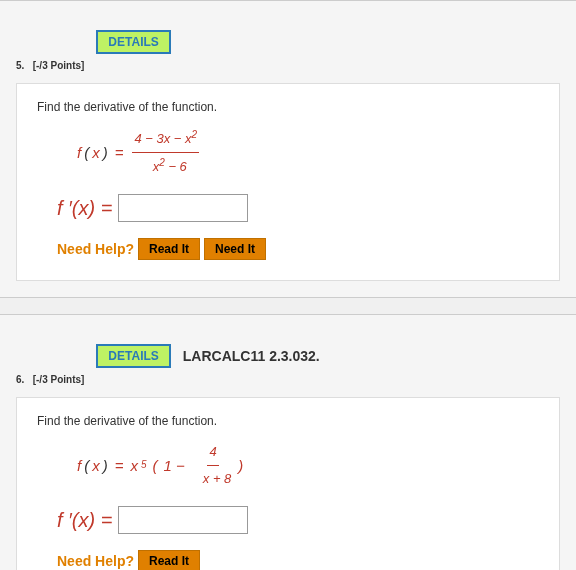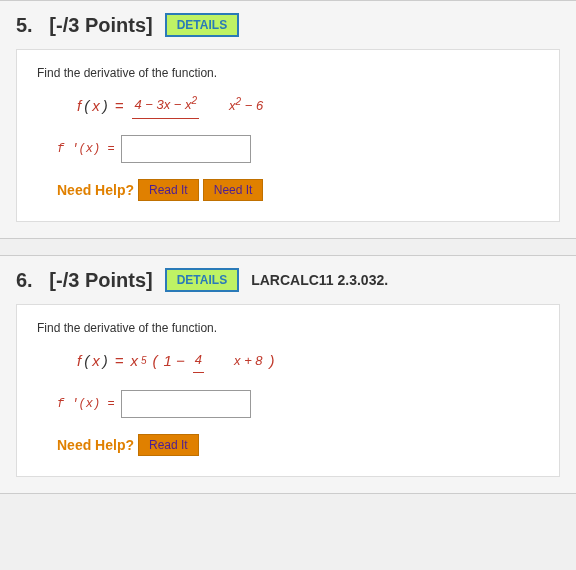--- a/index.html
+++ b/index.html
@@ -21,22 +21,23 @@
     .problem-header {
       display: flex;
       align-items: center;
       gap: 12px;
       margin-bottom: 12px;
     }
 
     .problem-number {
       font-weight: bold;
       color: #333;
-      font-size: 20px;
+      font-size: 10px;
       white-space: nowrap;
+      margin-top: 47px;
     }
 
     .details-btn {
       border: 2px solid #2a7ab8;
       background: #bef264;
       color: #2a7ab8;
       font-size: 12px;
       font-weight: bold;
       padding: 3px 10px;
       cursor: pointer;
@@ -64,24 +65,24 @@
       font-style: italic;
       color: #c0392b;
       font-size: 15px;
       margin-left: 40px;
       margin-bottom: 16px;
       line-height: 1.8;
     }
 
     .fraction {
       display: inline-flex;
-      flex-direction: row;
+      flex-direction: column;
+      align-items: center;
       vertical-align: middle;
       margin: 0 2px;
-      gap: 20px;
     }
 
     .fraction .numerator {
       border-bottom: 1px solid #c0392b;
       padding: 0 2px 1px 2px;
       font-size: 13px;
     }
 
     .fraction .denominator {
       padding: 1px 2px 0 2px;
@@ -93,22 +94,21 @@
       display: flex;
       align-items: center;
       gap: 6px;
       margin-bottom: 16px;
       margin-left: 20px;
     }
 
     .answer-label {
       color: #c0392b;
       font-style: italic;
-      font-size: 12px;
-      font-family: Liberation Mono, monospace;
+      font-size: 20px;
     }
 
     .answer-input {
       width: 130px;
       height: 28px;
       border: 1px solid #999;
       padding: 2px 4px;
       font-size: 13px;
     }
 
@@ -120,24 +120,24 @@
     }
 
     .need-help {
       color: #e08000;
       font-weight: bold;
       font-size: 14px;
     }
 
     .help-btn {
       background: #e08000;
-      color: #4c1d95;
+      color: #000000;
       border: 1px solid #c07000;
       font-size: 12px;
-      font-weight: normal;
+      font-weight: bold;
       padding: 3px 10px;
       cursor: pointer;
     }
 
     sup {
       font-size: 10px;
     }
 
     .math-black {
       color: #333;

